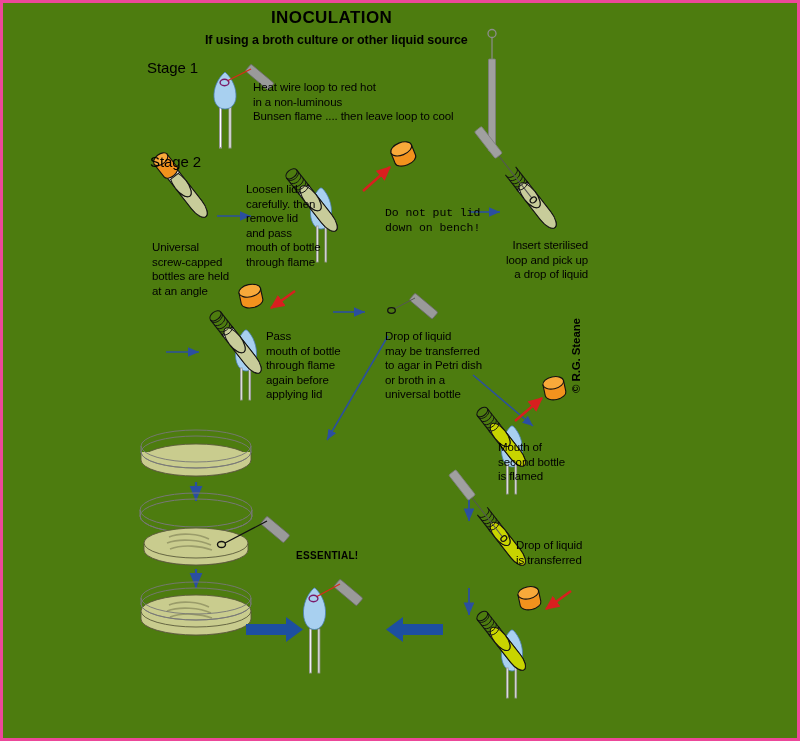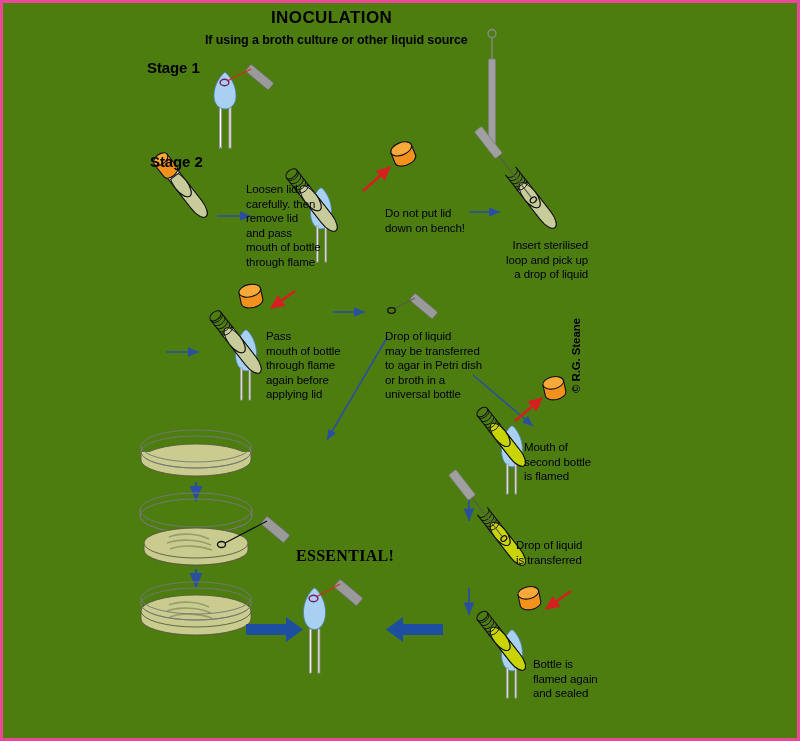--- a/index.html
+++ b/index.html
@@ -31,25 +31,25 @@
   .ttl {
     font-weight: bold;
     font-size: 17px;
     letter-spacing: 0.4px;
   }
   .sub {
     font-weight: bold;
     font-size: 12.5px;
   }
   .stage {
-    font-weight: bold;
+    font-weight: normal;
     font-size: 15px;
   }
   .bold { font-weight: bold; font-size: 12px; line-height: 15px;}
-  .ess { font-weight: bold; font-size: 16px; letter-spacing: 0.3px; font-family: Liberation Serif, serif;}
+  .ess { font-weight: bold; font-size: 10px; letter-spacing: 0.3px;}
   .copyr {
     font-weight: bold;
     font-size: 11.5px;
     transform-origin: left top;
     transform: rotate(-90deg);
   }
 </style>
 </head>
 <body>
 
@@ -347,58 +347,62 @@
   </svg>
 
   <div class="txt ttl" style="left:268px; top:8px;">INOCULATION</div>
 
   <div class="txt sub" style="left:202px; top:30px;">If using a broth culture or other liquid source</div>
 
   <div class="txt stage" style="left:144px; top:58px;">Stage 1</div>
 
   <div class="txt stage" style="left:147px; top:152px;">Stage 2</div>
 
-
+  <div class="txt" style="left:250px; top:77px;">Heat wire loop to red hot
+in a non-luminous
+Bunsen flame .... then leave loop to cool</div>
+
+  <div class="txt" style="left:149px; top:237px;">Universal
+screw-capped
+bottles are held
+at an angle</div>
 
   <div class="txt" style="left:243px; top:179px;">Loosen lid
 carefully. then
 remove lid
 and pass
 mouth of bottle
 through flame</div>
 
-  <div class="txt" style="left:382px; top:203px;">Do not put lid
+  <div class="txt" style="left:382px; top:203px;font-family:Liberation Mono, monospace;">Do not put lid
 down on bench!</div>
 
   <div class="txt" style="left:503px; top:235px;text-align:right;">Insert sterilised
 loop and pick up
 a drop of liquid</div>
 
   <div class="txt" style="left:263px; top:326px;">Pass
 mouth of bottle
 through flame
 again before
 applying lid</div>
 
   <div class="txt" style="left:382px; top:326px;">Drop of liquid
 may be transferred
 to agar in Petri dish
 or broth in a
 universal bottle</div>
 
 
-  <div class="txt" style="left:521px; top:437px;">Mouth of
+  <div class="txt" style="left:495px; top:437px;">Mouth of
 second bottle
 is flamed</div>
 
   <div class="txt" style="left:513px; top:535px;">Drop of liquid
 is transferred</div>
 
-  <div class="txt" style="left:530px; top:654px;">Bottle is
-flamed again
-and sealed</div>
 
   <div class="txt ess" style="left:293px; top:546px;">ESSENTIAL!</div>
 
 
   <div class="txt copyr" style="left:566px; top:390px;">© R.G. Steane</div>
 
 </div>
 
 </body></html>

